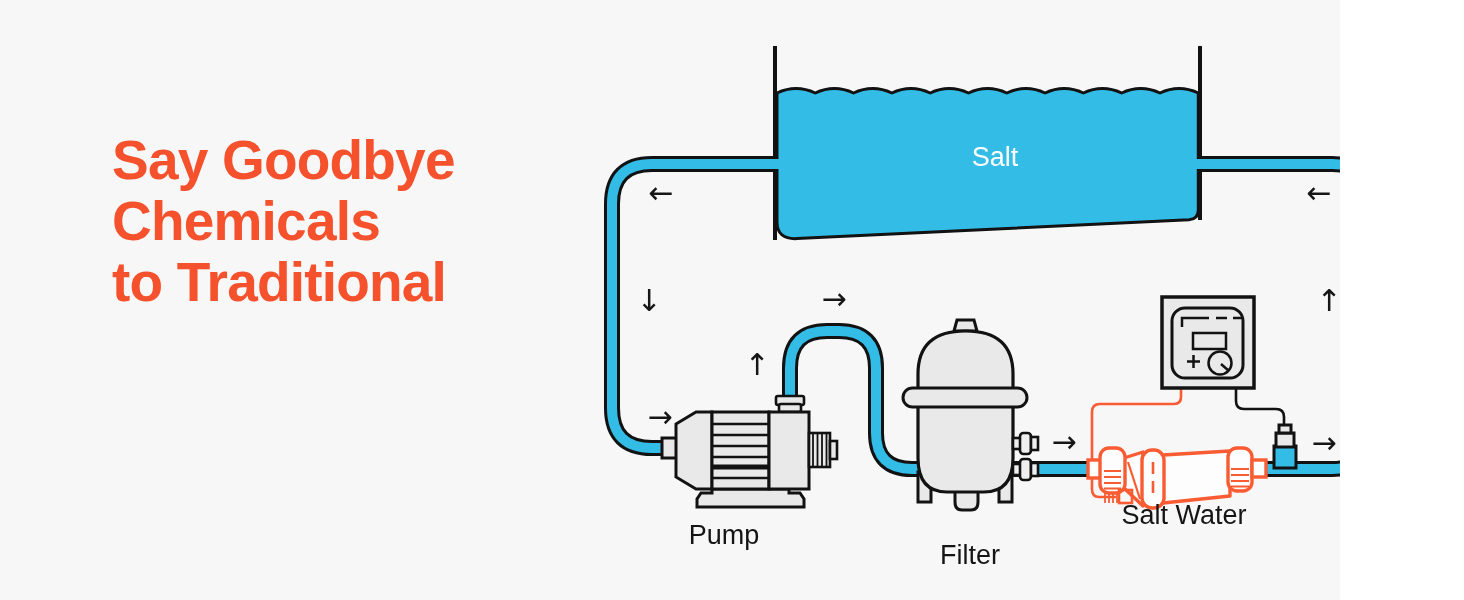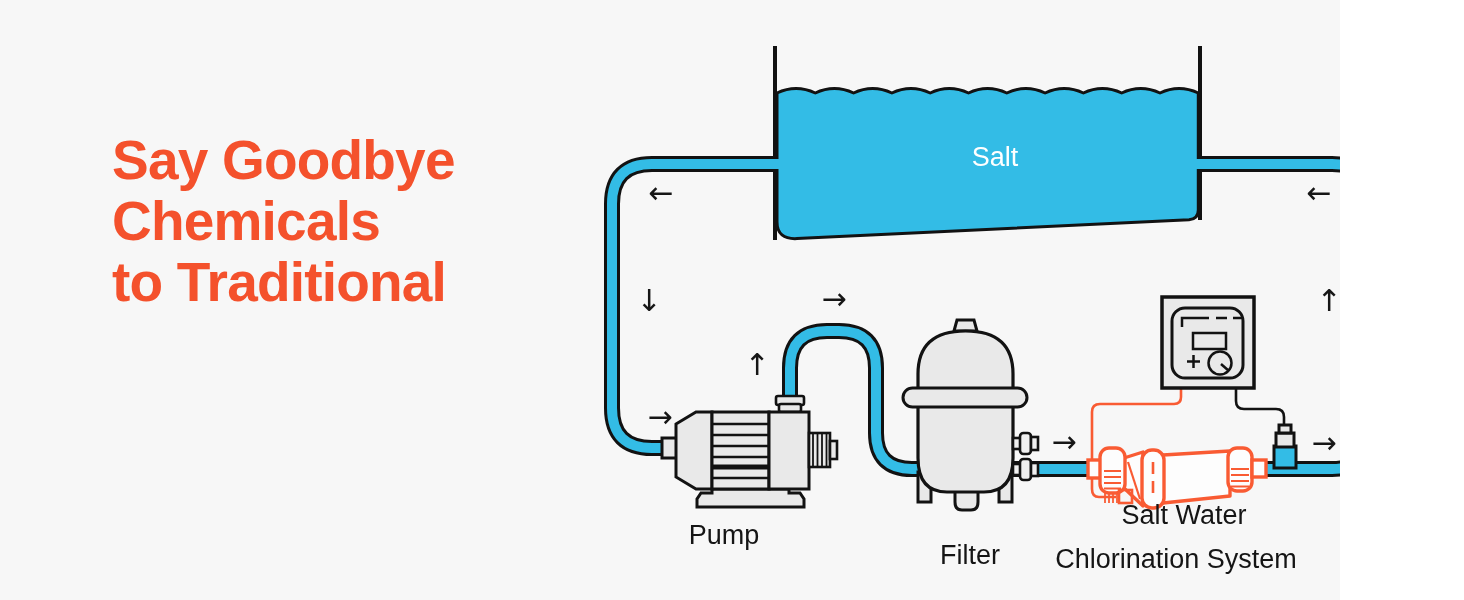--- a/index.html
+++ b/index.html
@@ -190,15 +190,14 @@
   <span class="ar ar5">→</span>
   <span class="ar ar6">→</span>
   <span class="ar ar7">→</span>
   <span class="ar ar8">↑</span>
   <span class="ar ar9">←</span>
 
   <span class="lbl lbl-pools">Salt</span>
   <span class="lbl lbl-pump">Pump</span>
   <span class="lbl lbl-filter">Filter</span>
   <span class="lbl lbl-salt1">Salt Water</span>
-  <span class="lbl lbl-salt2">Chlorination System</span>
 
 </div>
 
 </body></html>

